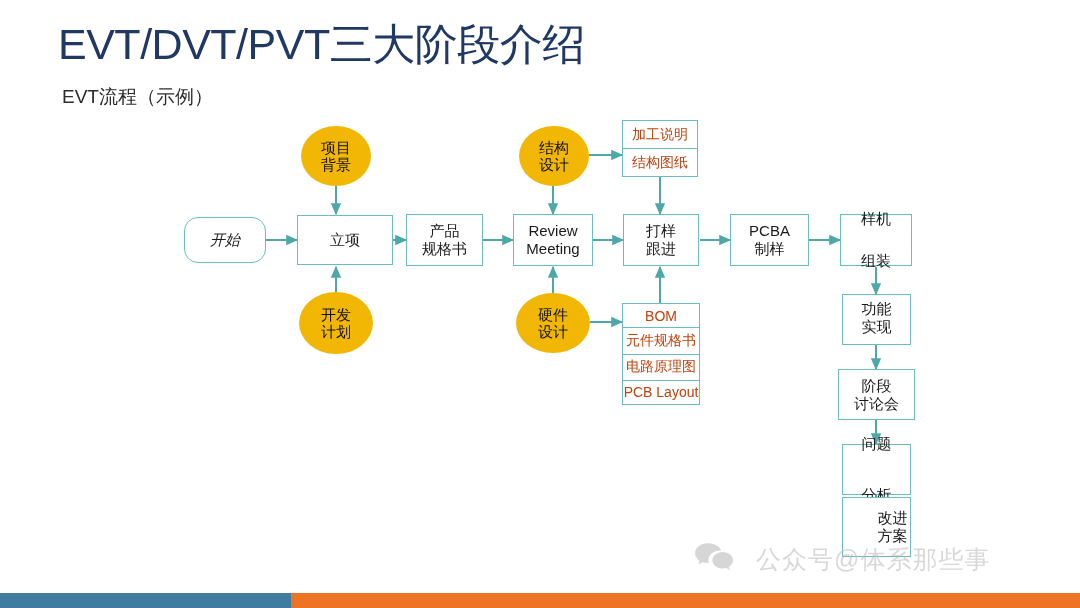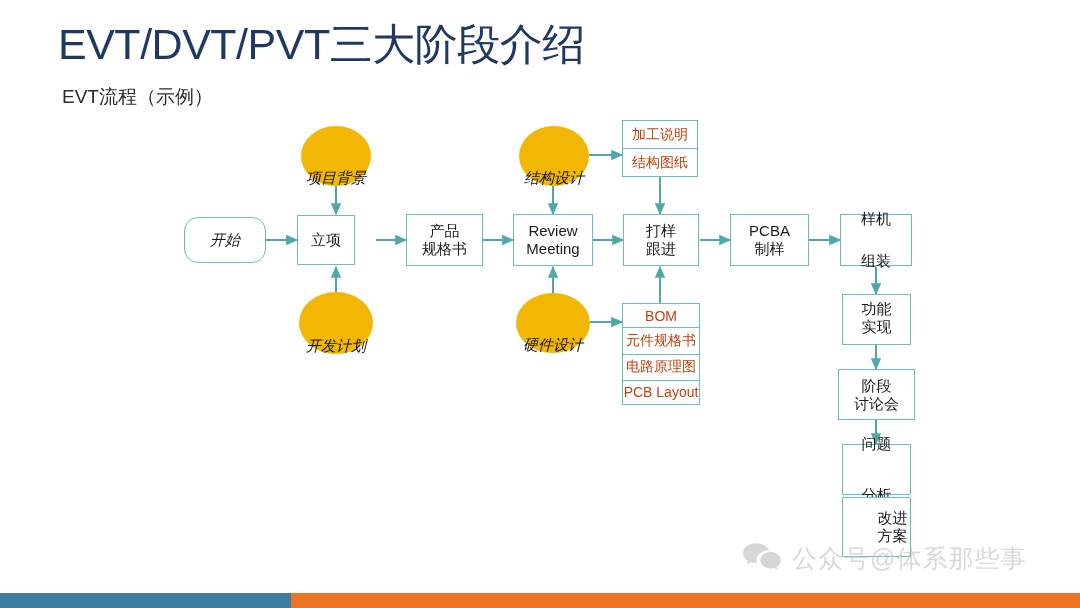--- a/index.html
+++ b/index.html
@@ -88,38 +88,38 @@
   .stack .cell:last-child { border-bottom: none; }
   .stack .cell.head { font-size: 14px; }
 
   
   .ellipse {
     position: absolute;
     box-sizing: border-box;
     border-radius: 50%;
     background: #F2B705;
     display: flex;
-    flex-direction: row;
-    align-items: flex-end;
+    flex-direction: column;
+    align-items: center;
     justify-content: center;
     text-align: center;
     font-size: 15px;
     line-height: 1.15;
     color: #111111;
     z-index: 4;
-    font-style: italic;
   }
   .ellipse .ln { display: block; white-space: nowrap; }
 
   
   #watermark {
     position: absolute;
-    left: 742px; top: 542px;
-    display: flex;
-    gap: 10px;
+    left: 694px; top: 542px;
+    display: flex;
+    align-items: center;
+    gap: 22px;
     z-index: 6;
     opacity: 0.55;
   }
   #watermark .wm-text {
     font-size: 25px;
     color: #b9b9b9;
     white-space: nowrap;
     letter-spacing: 1px;
   }
 
@@ -177,21 +177,21 @@
       <line x1="876" y1="345" x2="876" y2="369"></line>
       <line x1="876" y1="420" x2="876" y2="444"></line>
       <line x1="876" y1="495" x2="876" y2="519"></line>
     </g>
   </svg>
 
   <div class="node rounded" style="left:184px; top:217px; width:82px; height:46px;">
     <span class="ln">开始</span>
   </div>
 
-  <div class="node" style="left:297px; top:215px; width:58px; height:50px;">
+  <div class="node" style="left:297px; top:215px; width:96px; height:50px;">
     <span class="ln">立项</span>
   </div>
 
   <div class="node" style="left:406px; top:214px; width:77px; height:52px;">
     <span class="ln">产品</span>
     <span class="ln">规格书</span>
   </div>
 
   <div class="node" style="left:513px; top:214px; width:80px; height:52px;">
     <span class="ln">Review</span>

